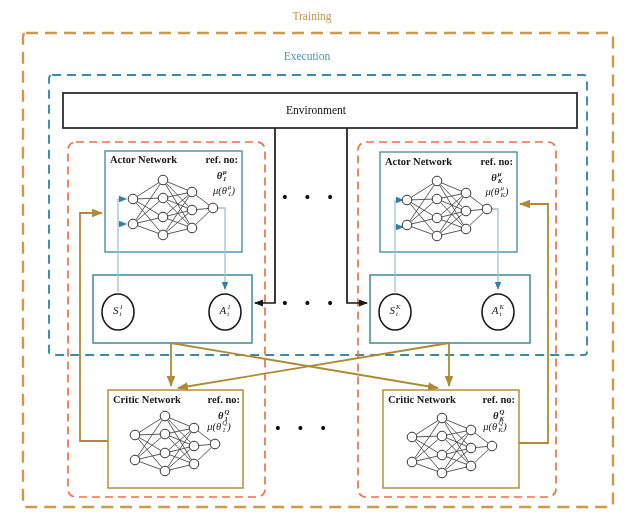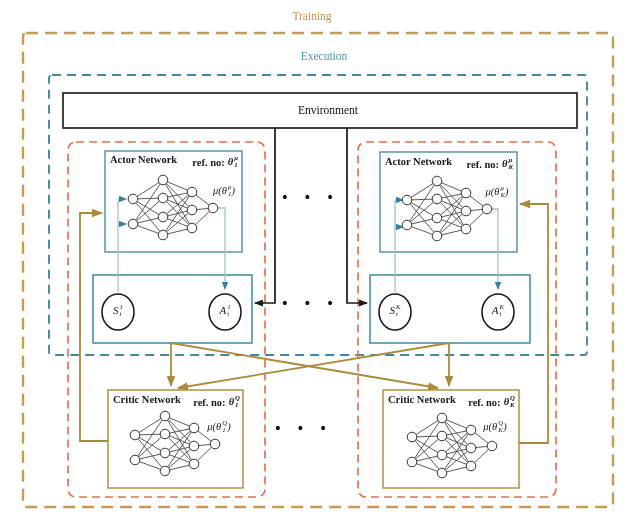--- a/index.html
+++ b/index.html
@@ -1,25 +1,25 @@
 <!DOCTYPE html>
 <html><head>
 <meta charset="utf-8">
 <style>
   html,body{margin:0;padding:0;background:#fff;}
   .canvas{position:relative;width:629px;height:523px;background:#ffffff;
           font-family:"Liberation Serif", serif;color:#1a1a1a;overflow:hidden;padding-left:36px;}
   svg{position:absolute;left:0;top:0;}
   .lbl{position:absolute;text-align:center;white-space:nowrap;}
   .training{left:262px;top:10px;width:100px;font-size:11.5px;color:#C2924A;}
-  .execution{left:274px;top:50px;width:100px;font-size:11.5px;color:#4E95B5;}
-  .environment{left:278px;top:104px;width:100px;font-size:11.5px;color:#111;}
+  .execution{left:257px;top:50px;width:100px;font-size:11.5px;color:#4E95B5;}
+  .environment{left:266px;top:104px;width:100px;font-size:11.5px;color:#111;}
   .box-title{position:absolute;display:flex;justify-content:space-between;align-items:flex-start;
              font-size:10.5px;font-weight:bold;}
-  .ref-group{display:inline-flex;align-items:flex-end;gap:3px;}
+  .ref-group{display:inline-flex;align-items:center;gap:3px;flex-direction:column;}
   .math{font-style:italic;display:inline-flex;align-items:center;}
   .sym{font-style:italic;}
   .ss{display:inline-flex;flex-direction:column;align-items:flex-start;font-size:6.8px;
       line-height:1.05;margin-left:1px;vertical-align:middle;font-style:italic;}
   .mu{position:absolute;width:46px;text-align:center;font-size:10.5px;}
   .circ-lbl{position:absolute;width:40px;text-align:center;font-size:11px;}
   .circ-lbl .math{justify-content:center;}
   .dots{position:absolute;width:60px;text-align:center;font-size:14px;line-height:14px;
         letter-spacing:5px;color:#111;font-family:"DejaVu Sans",sans-serif;}
 </style>

